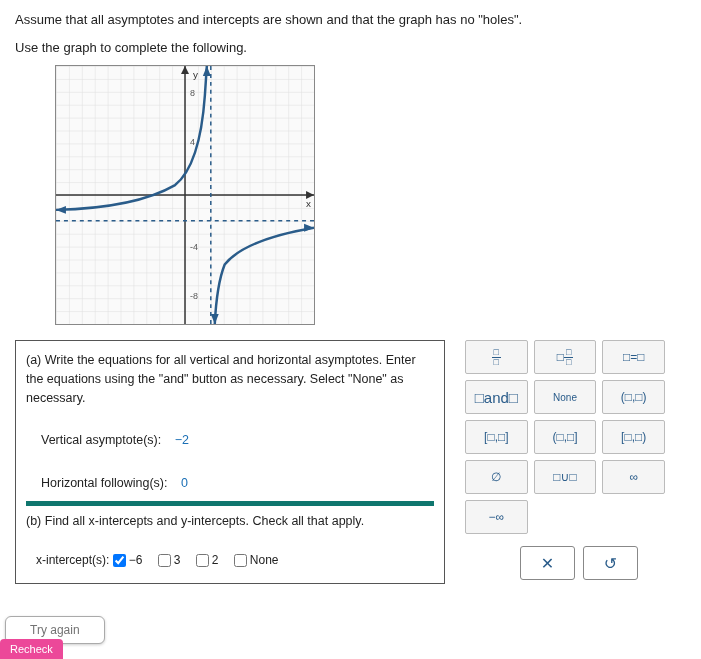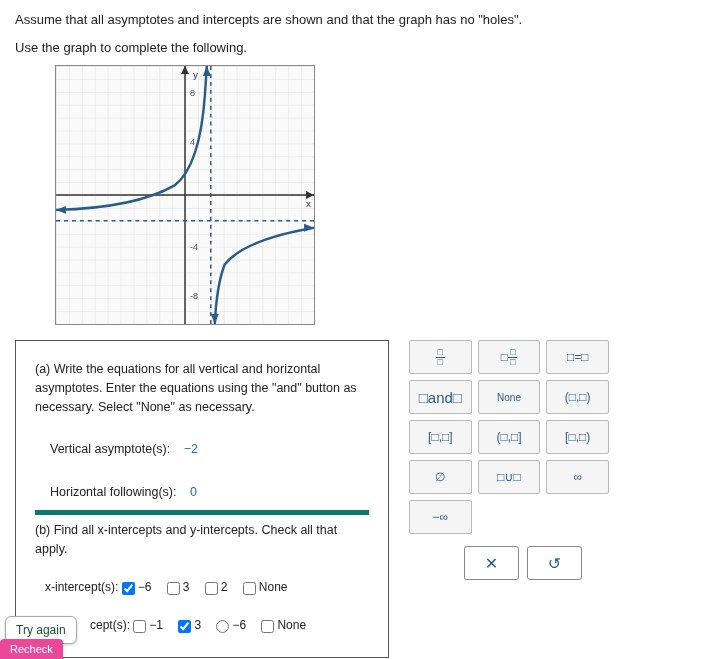--- a/index.html
+++ b/index.html
@@ -1,28 +1,28 @@
 <!DOCTYPE html>
 <html><head>
 <meta charset="utf-8">
 <style>
 *{box-sizing:border-box;margin:0;padding:0}
 body{font-family:Arial,sans-serif;font-size:13px;color:#222;background:#fff;width:701px;height:659px;position:relative;padding:10px 15px}
 .instr{margin-bottom:8px;line-height:1.5}
 .graph-box{border:1px solid #888;width:260px;height:260px;margin:5px 0 15px 40px;position:relative;background:#fafafa}
 .graph-box svg{width:100%;height:100%}
 .content-row{display:flex;gap:20px;align-items:flex-start}
-.qbox{border:1px solid #555;padding:19px;width:374px;font-size:12.5px;line-height:1.5}
+.qbox{border:1px solid #555;padding:10px;width:430px;font-size:12.5px;line-height:1.5}
 .qbox .sub{margin:24px 0 8px 15px}
 .vans{color:#1a6fb5;margin-left:10px}
 .partb{border-top:5px solid #0f766e;margin-top:8px;padding-top:6px}
 .chk-row{margin:20px 0 4px 10px;font-size:12px}
 .chk-row label{margin-right:12px;display:inline-block}
 .chk-row input{margin-right:3px;vertical-align:middle}
-.try-btn{position:absolute;left:5px;bottom:15px;background:#fff;border:1px solid #aaa;border-radius:6px;padding:6px 10px;font-size:12px;color:#14532d;cursor:pointer;box-shadow:0 1px 3px rgba(0,0,0,.2)}
+.try-btn{position:absolute;left:5px;bottom:15px;background:#fff;border:1px solid #aaa;border-radius:6px;padding:6px 24px;font-size:12px;color:#737373;cursor:pointer;box-shadow:0 1px 3px rgba(0,0,0,.2)}
 .pal{width:200px}
 .pal-grid{display:grid;grid-template-columns:repeat(3,1fr);gap:6px;margin-bottom:12px}
 .pal-btn{border:1px solid #bbb;background:#f5f5f5;height:34px;display:flex;align-items:center;justify-content:center;font-size:12px;color:#2a5c8a;cursor:pointer;border-radius:2px}
 .pal-actions{display:flex;gap:8px;justify-content:flex-start;margin-left:55px}
 .act-btn{width:55px;height:34px;border:1px solid #888;background:#fff;display:flex;align-items:center;justify-content:center;font-size:16px;cursor:pointer;border-radius:3px;color:#2a5c8a}
 .frac{display:inline-flex;flex-direction:column;align-items:center;font-size:9px;line-height:1}
 .frac .n{border-bottom:1px solid #2a5c8a;padding:0 2px}
 .recheck{position:absolute;left:0;bottom:0;background:#ec4899;color:#fff;padding:4px 10px;border-radius:4px 4px 0 0;font-size:11px}
 </style>
 </head>
@@ -73,27 +73,20 @@
     </div>
     <div class="partb">
       <div>(b) Find all x-intercepts and y-intercepts. Check all that apply.</div>
       <div class="chk-row">
         <span>x-intercept(s):</span>
         <label><input type="checkbox" checked="" style=""><span>−6</span></label>
         <label><input type="checkbox" style=""><span>3</span></label>
         <label><input type="checkbox" style=""><span>2</span></label>
         <label><input type="checkbox" style=""><span>None</span></label>
       </div>
-      <div class="chk-row" style="margin-left:55px">
-        <span>cept(s):</span>
-        <label><input type="checkbox" style=""><span>−1</span></label>
-        <label><input type="checkbox" checked="" style=""><span>3</span></label>
-        <label><input type="radio" style=""><span>−6</span></label>
-        <label><input type="checkbox" style=""><span>None</span></label>
-      </div>
     </div>
   </div>
 
   <div class="pal">
     <div class="pal-grid">
       <div class="pal-btn">
           <span class="frac">
             <span class="n">□</span>
             <span>□</span>
           </span>

